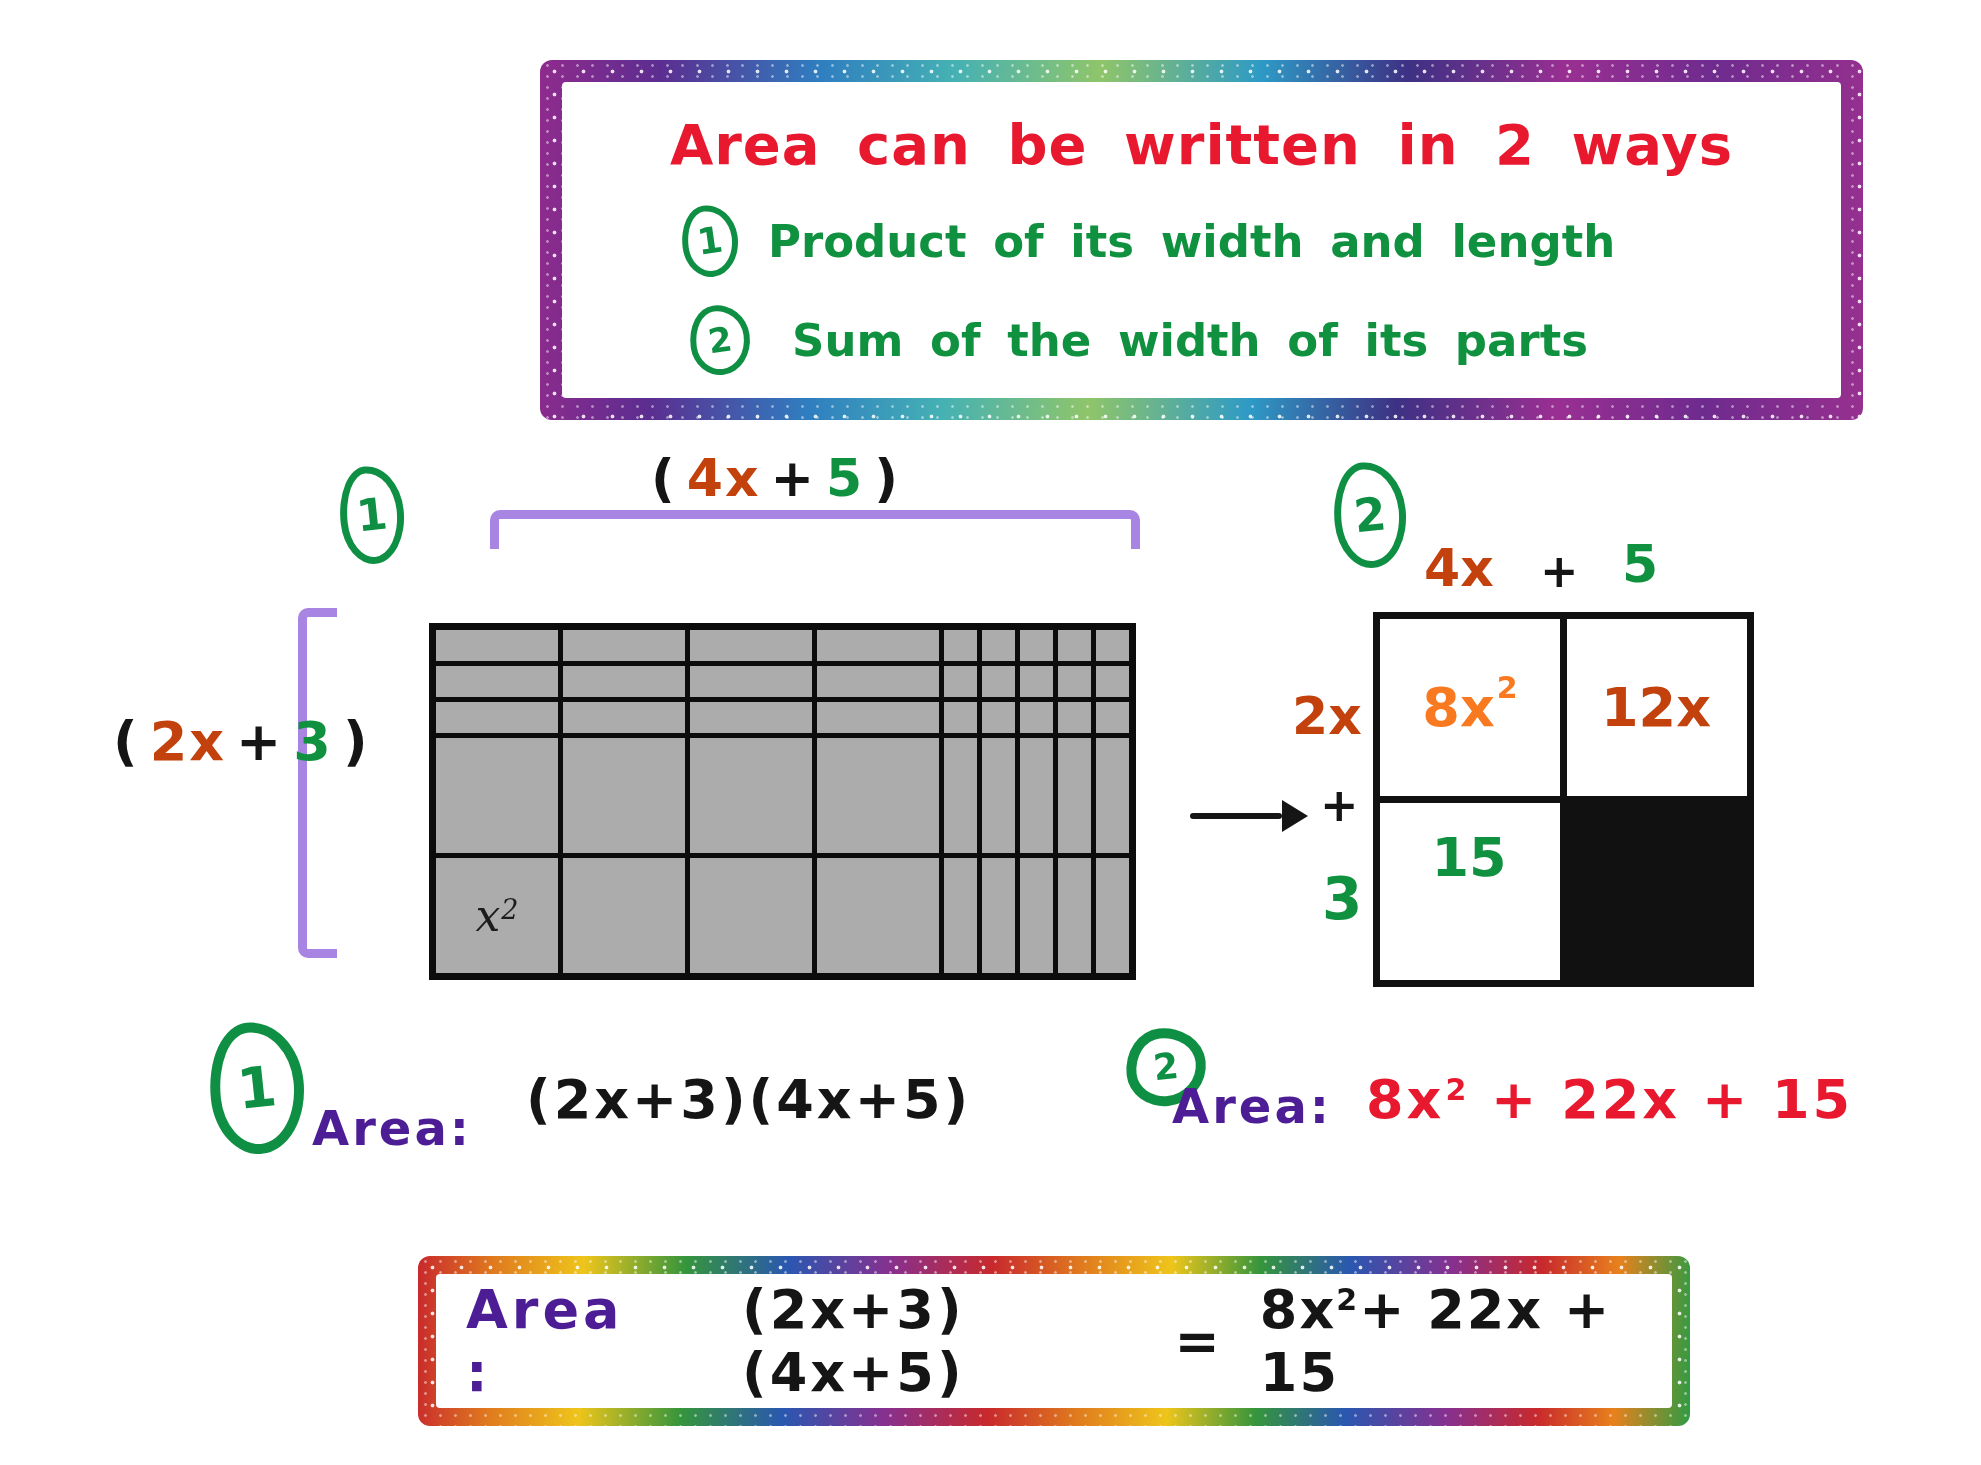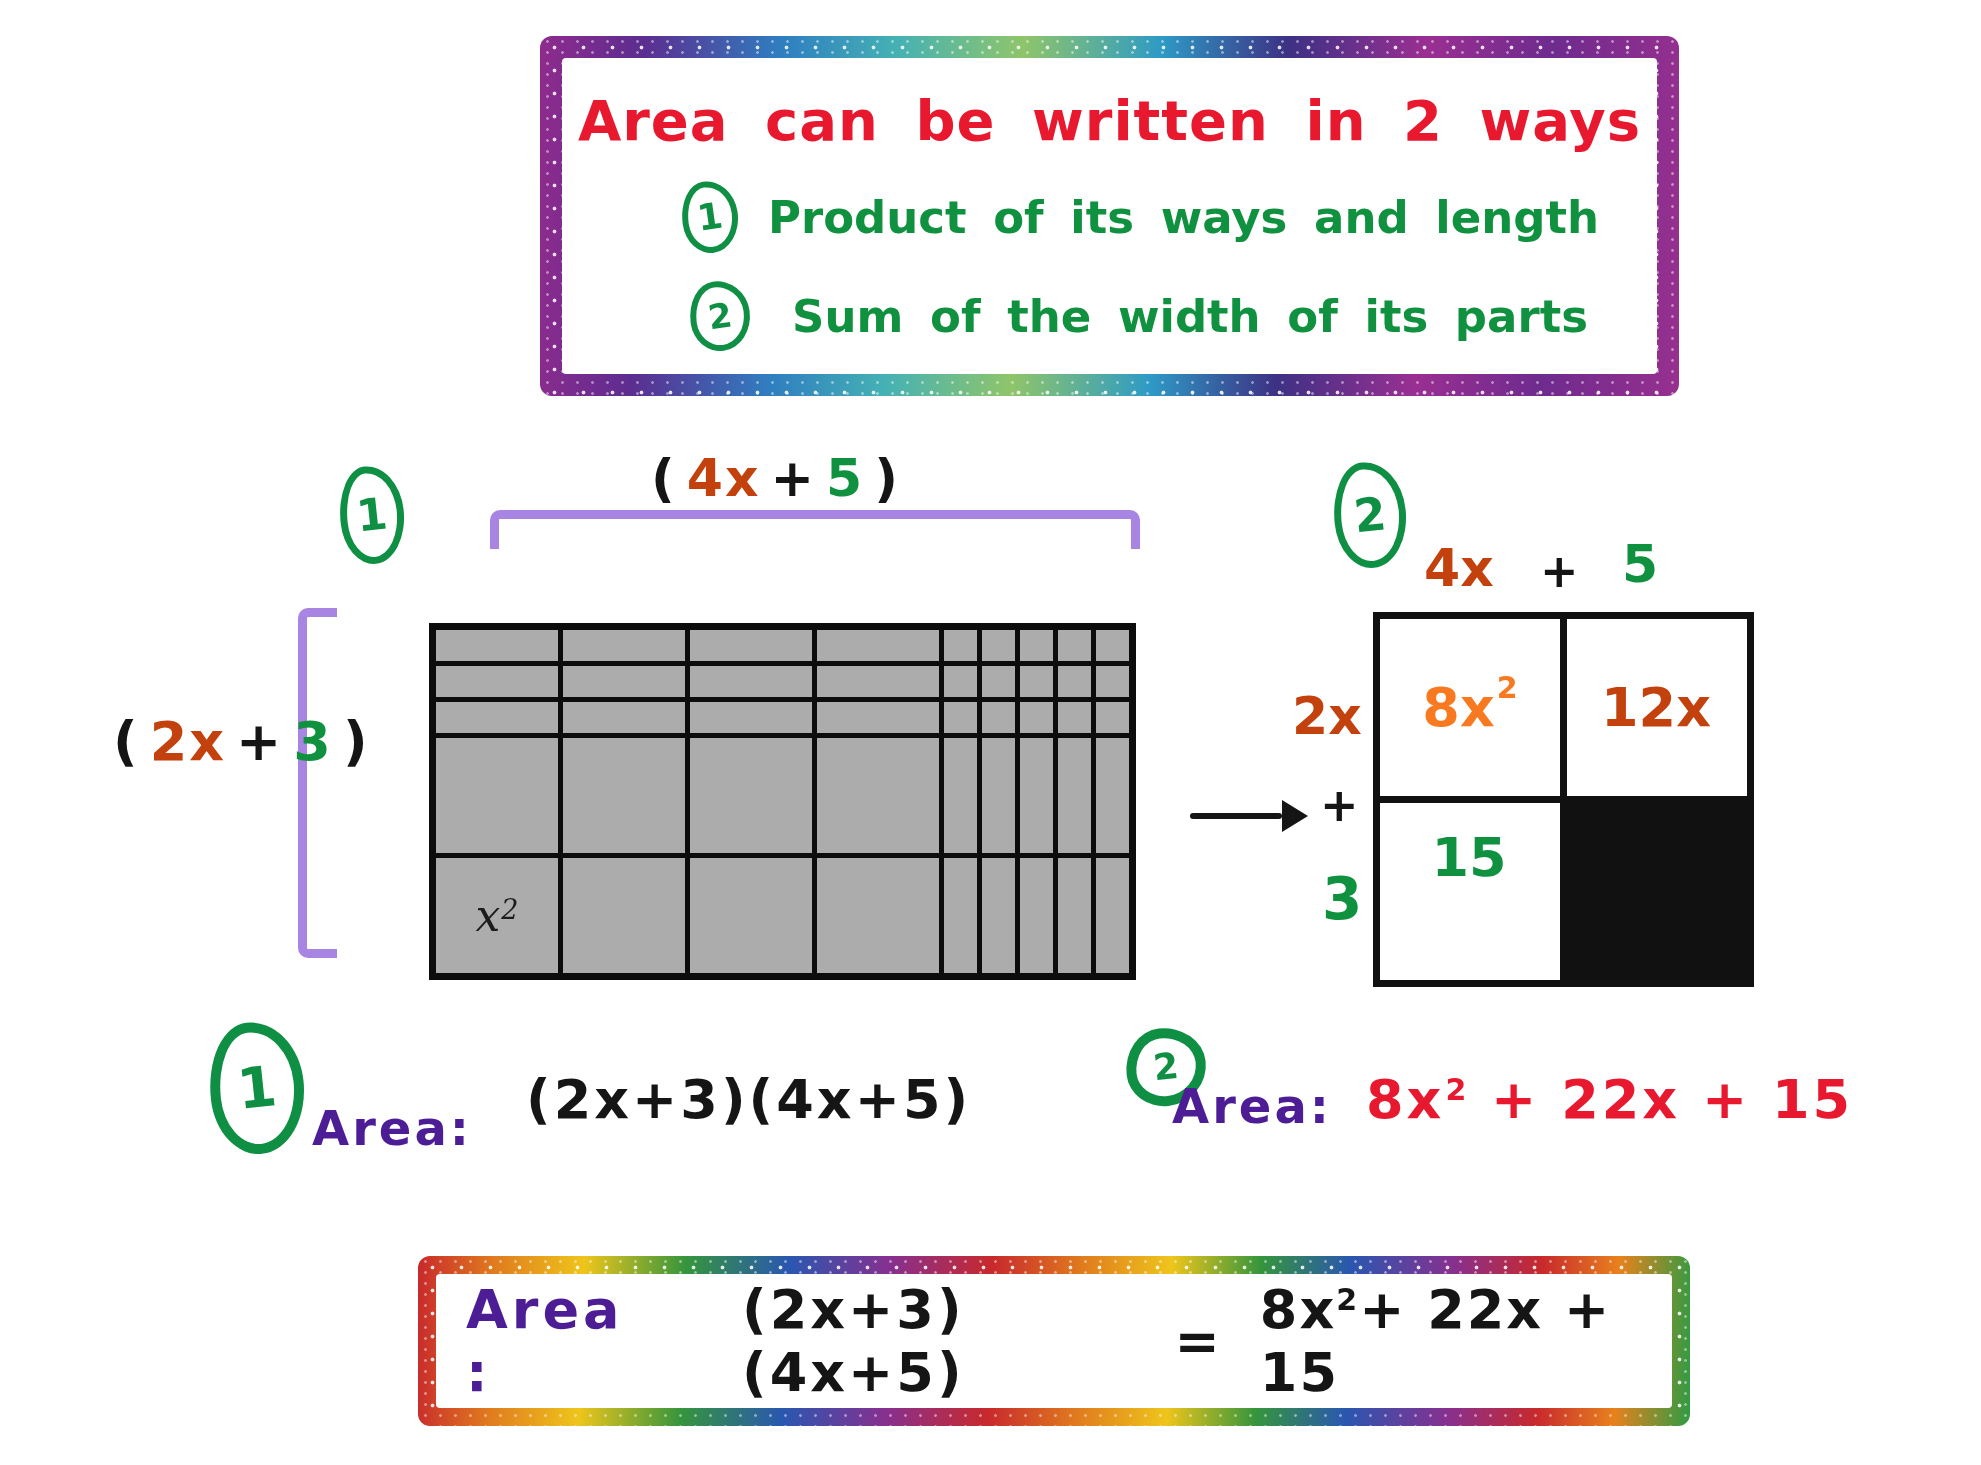--- a/index.html
+++ b/index.html
@@ -13,21 +13,21 @@
     background-image:
       radial-gradient(circle, rgba(255,255,255,.85) 1.4px, rgba(255,255,255,0) 2.3px),
       radial-gradient(circle, rgba(255,255,255,.45) 1px, rgba(255,255,255,0) 1.7px),
       var(--grad);
     background-size:29px 23px,15px 11px,100% 100%;
   }
   .sparkle .inner{
     position:absolute;left:22px;top:22px;right:22px;bottom:22px;
     background:#ffffff;border-radius:4px;
   }
-  #top-box{left:540px;top:36px;width:1139px;height:360px;
+  #top-box{left:540px;top:60px;width:1323px;height:360px;
     --grad:linear-gradient(92deg,#8f2b8d 0%,#5c2d90 9%,#2f7ec0 21%,#45b1b4 31%,#8fc56a 42%,#2e9ac5 54%,#3d3184 65%,#9a2f92 77%,#6e2b8e 88%,#97308f 100%);}
   #summary-box{left:418px;top:1256px;width:1272px;height:170px;
     --grad:linear-gradient(92deg,#c8292c 0%,#e07b1e 6%,#eec51b 13%,#35953c 21%,#2a57b0 29%,#87308f 37%,#c8292c 45%,#e07b1e 52%,#eec51b 59%,#35953c 66%,#2a57b0 73%,#87308f 81%,#c8292c 88%,#e8811d 94%,#2f9b43 100%);}
   #summary-box .inner{left:18px;top:18px;right:18px;bottom:18px;}
   
   .red{color:#e8192f}.green{color:#10913f}.blue{color:#c2410c}
   .purple{color:#4c1d95}.orange{color:#f8791f}.black{color:#151515}
   
   .circ{
     position:absolute;display:flex;align-items:center;justify-content:center;
@@ -83,21 +83,21 @@
 
 <div id="canvas">
 
   <div id="top-box" class="sparkle">
     <div class="inner">
       <div class="title red">Area can be written in 2 ways</div>
       <div class="tb-item green">
         <span class="circ inline" style="width:44px;height:60px;border-width:6px;font-size:36px;">
           <span>1</span>
         </span>
-        <span>Product of its ways and length</span>
+        <span>Product of its width and length</span>
       </div>
       <div class="tb-item green" style="margin-left:128px;gap:42px;">
         <span class="circ inline" style="width:48px;height:58px;border-width:6px;font-size:34px;">
           <span>2</span>
         </span>
         <span>Sum of the width of its parts</span>
       </div>
     </div>
   </div>
 

